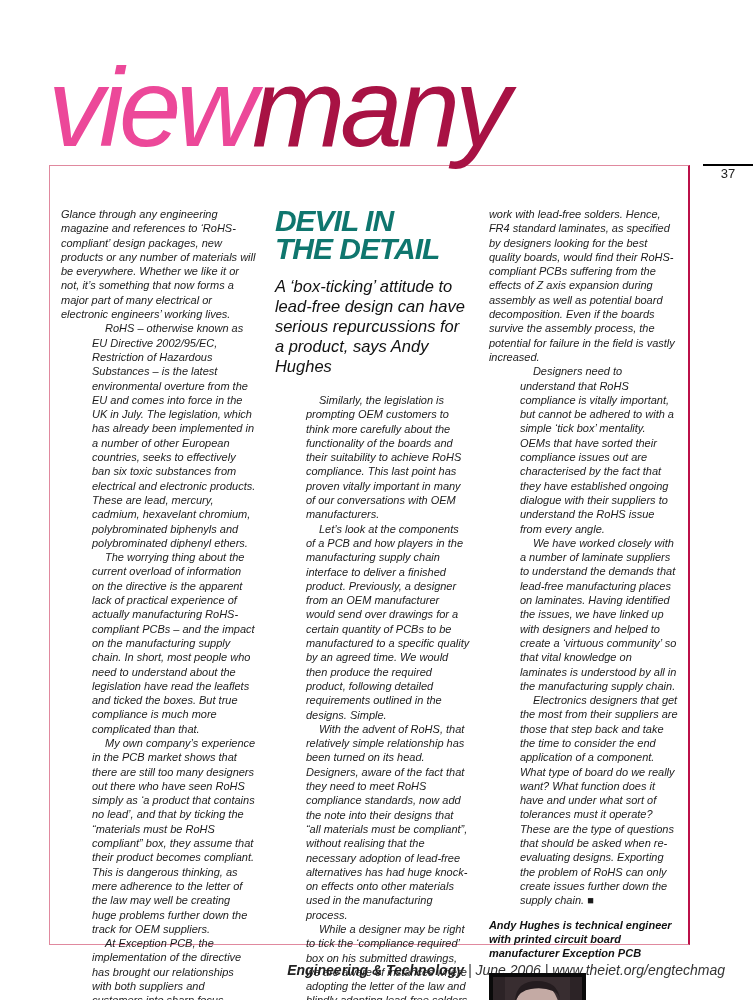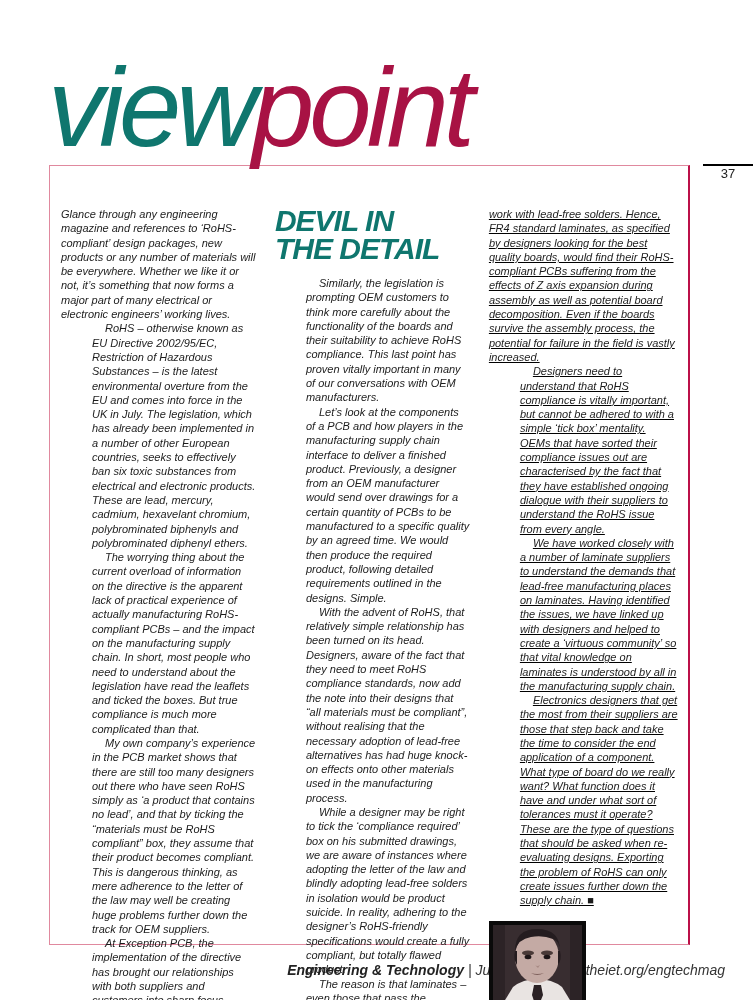--- a/index.html
+++ b/index.html
@@ -6,42 +6,42 @@
   body{
     width:755px;height:1000px;position:relative;background:#ffffff;
     font-family:"Liberation Sans","DejaVu Sans",sans-serif;overflow:hidden;
   }
   
   .masthead{
     position:absolute;left:48px;top:52px;z-index:3;
     font-style:italic;font-size:112px;line-height:1;letter-spacing:-5px;
     white-space:nowrap;
   }
-  .masthead .light{color:#0f766e;}
+  .masthead .light{color:#ec4899;}
   .masthead .dark{color:#a81244;}
   
   .folio{
     position:absolute;left:703px;top:164px;width:50px;
     border-top:2px solid #000;text-align:center;
     font-size:13px;color:#222;padding-top:0;
   }
   
   .article-box{
     position:absolute;left:49px;top:165px;width:641px;height:780px;
     border-top:1px solid #e0899e;
     border-left:1px solid #e0899e;
     border-bottom:1px solid #e0899e;
     border-right:2px solid #bb1048;
     background:#fff;z-index:1;
     box-sizing:border-box;
     padding:41px 10px 0 11px;
     display:flex;gap:19px;
   }
   .col{width:202px;box-sizing:border-box;}
-  .col-3{width:196px;text-decoration:underline;}
+  .col-3{width:196px;}
   .body-para{
     margin:0;font-style:italic;font-size:11px;line-height:14.3px;
     color:#1c1c1c;text-align:left;
   }
   .body-para.indent{text-indent:13px;margin-left:31px;}
   .headline{
     margin:0 0 13px 0;font-weight:bold;font-style:italic;color:#0f766e;
     font-size:30px;line-height:28px;letter-spacing:-1px;
   }
   .standfirst{
@@ -62,52 +62,54 @@
     position:absolute;right:30px;top:962px;
     font-style:italic;font-size:14px;color:#222;white-space:nowrap;
   }
   .footer .mag{font-weight:bold;}
   .footer .rest{font-weight:normal;color:#333;}
 </style>
 </head>
 <body>
 
 <div class="masthead">
-  <span class="light">view</span><span class="dark">point</span>
+  <span class="light">view</span><span class="dark">many</span>
 </div>
 
 <div class="folio">37</div>
 
 <div class="article-box">
   <div class="col col-1">
       <p class="body-para">Glance through any engineering magazine and references to ‘RoHS-compliant’ design packages, new products or any number of materials will be everywhere. Whether we like it or not, it’s something that now forms a major part of many electrical or electronic engineers’ working lives.</p>
       <p class="body-para indent">RoHS – otherwise known as EU Directive 2002/95/EC, Restriction of Hazardous Substances – is the latest environmental overture from the EU and comes into force in the UK in July. The legislation, which has already been implemented in a number of other European countries, seeks to effectively ban six toxic substances from electrical and electronic products. These are lead, mercury, cadmium, hexavelant chromium, polybrominated biphenyls and polybrominated diphenyl ethers.</p>
       <p class="body-para indent">The worrying thing about the current overload of information on the directive is the apparent lack of practical experience of actually manufacturing RoHS-compliant PCBs – and the impact on the manufacturing supply chain. In short, most people who need to understand about the legislation have read the leaflets and ticked the boxes. But true compliance is much more complicated than that.</p>
       <p class="body-para indent">My own company’s experience in the PCB market shows that there are still too many designers out there who have seen RoHS simply as ‘a product that contains no lead’, and that by ticking the “materials must be RoHS compliant” box, they assume that their product becomes compliant. This is dangerous thinking, as mere adherence to the letter of the law may well be creating huge problems further down the track for OEM suppliers.</p>
       <p class="body-para indent">At Exception PCB, the implementation of the directive has brought our relationships with both suppliers and customers into sharp focus. While our finished products have been lead-free for some time now, the critical point is what happens after they leave our plant. RoHS has encouraged us to find out more about how our PCBs are being utilised and enhanced further down the manufacturing chain.</p>
     </div>
 
   <div class="col col-2">
     <h1 class="headline"><span>DEVIL IN</span><br><span>THE DETAIL</span></h1>
+    <p class="standfirst">A ‘box-ticking’ attitude to lead-free design can have serious repurcussions for a product, says Andy Hughes</p>
     <div>
         <p class="body-para indent">Similarly, the legislation is prompting OEM customers to think more carefully about the functionality of the boards and their suitability to achieve RoHS compliance. This last point has proven vitally important in many of our conversations with OEM manufacturers.</p>
         <p class="body-para indent">Let’s look at the components of a PCB and how players in the manufacturing supply chain interface to deliver a finished product. Previously, a designer from an OEM manufacturer would send over drawings for a certain quantity of PCBs to be manufactured to a specific quality by an agreed time. We would then produce the required product, following detailed requirements outlined in the designs. Simple.</p>
         <p class="body-para indent">With the advent of RoHS, that relatively simple relationship has been turned on its head. Designers, aware of the fact that they need to meet RoHS compliance standards, now add the note into their designs that “all materials must be compliant”, without realising that the necessary adoption of lead-free alternatives has had huge knock-on effects onto other materials used in the manufacturing process.</p>
         <p class="body-para indent">While a designer may be right to tick the ‘compliance required’ box on his submitted drawings, we are aware of instances where adopting the letter of the law and blindly adopting lead-free solders in isolation would be product suicide. In reality, adhering to the designer’s RoHS-friendly specifications would create a fully compliant, but totally flawed product.</p>
         <p class="body-para indent">The reason is that laminates – even those that pass the stringent FR4 test for quality – are generally unable to withstand the much higher temperatures required to</p>
       </div>
   </div>
 
   <div class="col col-3">
     <div>
         <p class="body-para">work with lead-free solders. Hence, FR4 standard laminates, as specified by designers looking for the best quality boards, would find their RoHS-compliant PCBs suffering from the effects of Z axis expansion during assembly as well as potential board decomposition. Even if the boards survive the assembly process, the potential for failure in the field is vastly increased.</p>
         <p class="body-para indent">Designers need to understand that RoHS compliance is vitally important, but cannot be adhered to with a simple ‘tick box’ mentality. OEMs that have sorted their compliance issues out are characterised by the fact that they have established ongoing dialogue with their suppliers to understand the RoHS issue from every angle.</p>
         <p class="body-para indent">We have worked closely with a number of laminate suppliers to understand the demands that lead-free manufacturing places on laminates. Having identified the issues, we have linked up with designers and helped to create a ‘virtuous community’ so that vital knowledge on laminates is understood by all in the manufacturing supply chain.</p>
         <p class="body-para indent">Electronics designers that get the most from their suppliers are those that step back and take the time to consider the end application of a component. What type of board do we really want? What function does it have and under what sort of tolerances must it operate? These are the type of questions that should be asked when re-evaluating designs. Exporting the problem of RoHS can only create issues further down the supply chain. ■</p>
       </div>
+    <p class="bio">Andy Hughes is technical engineer with printed circuit board manufacturer Exception PCB</p>
     <div class="photo-frame">
       <svg width="89" height="85" viewBox="0 0 89 85" xmlns="http://www.w3.org/2000/svg">
         <rect x="0" y="0" width="89" height="85" fill="#382d30"></rect>
         <rect x="0" y="0" width="12" height="85" fill="#2c2326"></rect>
         <rect x="77" y="0" width="12" height="85" fill="#2c2326"></rect>
         <path d="M6 85 L20 62 Q30 54 44 54 Q59 54 69 62 L83 85 Z" fill="#e9e4e2"></path>
         <path d="M38 62 L44 85 L51 62 Z" fill="#efeae8"></path>
         <path d="M41 60 L48 60 L50 70 L44 85 L39 70 Z" fill="#2a2124"></path>
         <ellipse cx="44" cy="32" rx="22" ry="26" fill="#c4aaa4"></ellipse>
         <path d="M22 26 Q22 4 44 4 Q67 4 67 26 Q67 16 60 14 Q50 10 38 12 Q25 14 22 26 Z" fill="#241c1f"></path>

